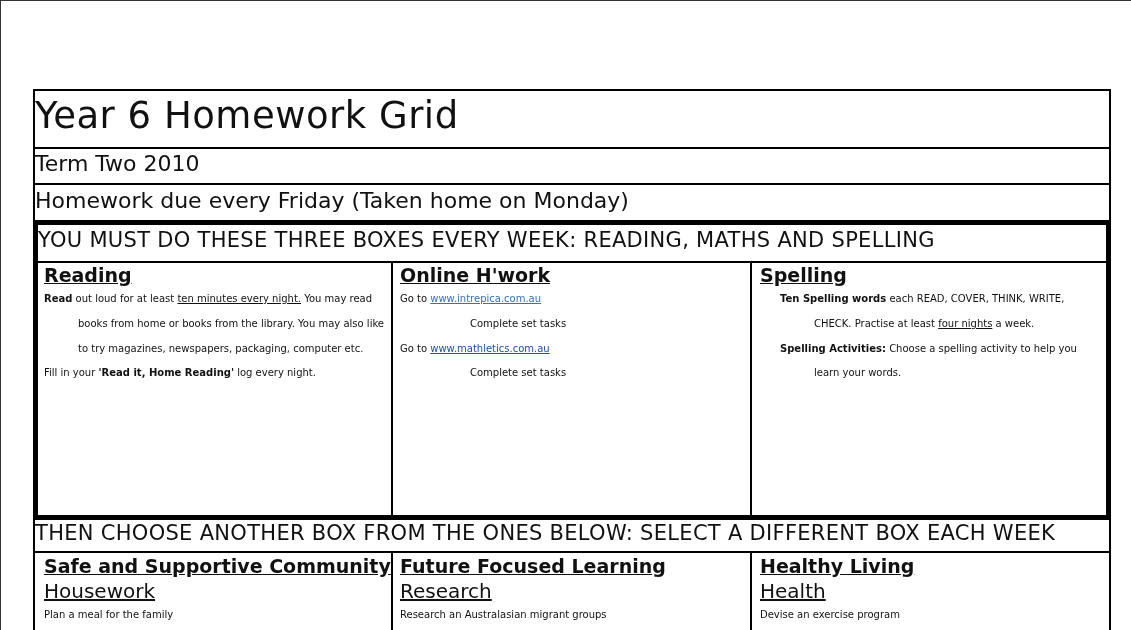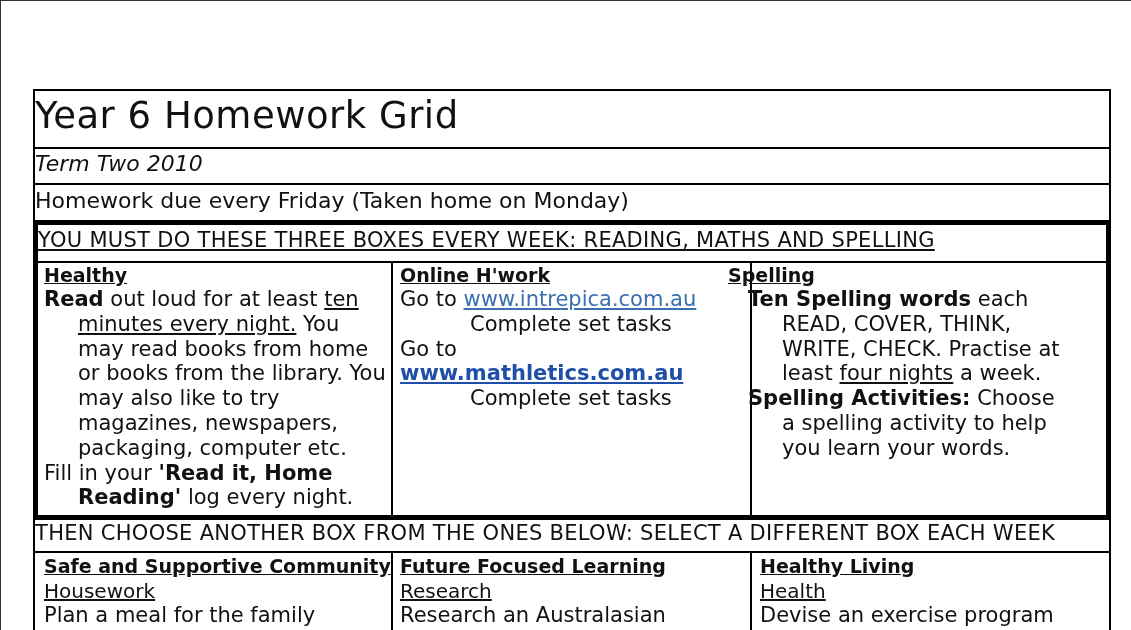--- a/index.html
+++ b/index.html
@@ -16,51 +16,51 @@
     .abs { position: absolute; box-sizing: border-box; }
     .hline { position: absolute; background: #000; }
     .vline { position: absolute; background: #000; }
     .centered { white-space: nowrap; }
     .title { font-size: 37px; letter-spacing: 0.5px; }
     .sub { font-size: 22px; }
     .due { font-size: 22px; }
     .banner { font-size: 21px; letter-spacing: 0.3px; }
     .col-head { font-size: 19px; font-weight: bold; text-decoration: underline; }
     .sub-head { font-size: 20px; text-decoration: underline; }
-    .body-text { font-size: 21px; line-height: 24.8px; }
+    .body-text { font-size: 10px; line-height: 24.8px; }
     .para { margin: 0; padding-left: 34px; text-indent: -34px; }
     .u { text-decoration: underline; }
     .b { font-weight: bold; }
     .link1 { color: #3a6fb0; text-decoration: underline; text-align: right; }
-    .link2 { color: #1f4fa8; text-decoration: underline; font-weight: bold; }
+    .link2 { color: #1f4fa8; text-decoration: underline; font-weight: normal; }
   </style>
 </head>
 <body>
 
 <div class="page-edge"></div>
 
 <div class="abs" style="left:33px; top:89px; width:1078px; height:133px; border:2px solid #000; border-bottom:none;"></div>
 <div class="hline" style="left:33px; top:147px; width:1078px; height:2px;"></div>
 <div class="hline" style="left:33px; top:183px; width:1078px; height:2px;"></div>
 
 <div class="abs centered title" style="left:35px; top:94px; width:1074px; height:50px;">Year 6 Homework Grid</div>
-<div class="abs centered sub" style="left:35px; top:151px; width:1058px; height:30px;font-style:italic;">Term Two 2010</div>
+<div class="abs centered sub" style="left:35px; top:151px; width:1058px; height:30px;">Term Two 2010</div>
 <div class="abs centered due" style="left:35px; top:188px; width:1074px; height:30px;">
   <span>Homework due every Friday</span>
   <span>(Taken home on Monday)</span>
 </div>
 
 <div class="abs" style="left:33px; top:220px; width:1078px; height:300px; border:5px solid #000;"></div>
-<div class="abs centered banner" style="left:38px; top:228px; width:948px; height:30px;text-decoration:underline;">YOU MUST DO THESE THREE BOXES EVERY WEEK: READING, MATHS AND SPELLING</div>
+<div class="abs centered banner" style="left:38px; top:228px; width:948px; height:30px;">YOU MUST DO THESE THREE BOXES EVERY WEEK: READING, MATHS AND SPELLING</div>
 <div class="hline" style="left:38px; top:261px; width:1068px; height:2px;"></div>
 <div class="vline" style="left:391px; top:261px; width:2px; height:254px;"></div>
 <div class="vline" style="left:750px; top:261px; width:2px; height:254px;"></div>
 
 <div class="abs" style="left:44px; top:264px; width:343px; height:250px;">
-  <div class="centered col-head">Healthy</div>
+  <div class="centered col-head">Reading</div>
   <div class="body-text" style="margin-top:1px;">
     <p class="para">
       <span class="b">Read</span><span> out loud for at least </span><span class="u">ten minutes every night.</span><span> You may read books from home or books from the library. You may also like to try magazines, newspapers, packaging, computer etc.</span>
     </p>
     <p class="para">
       <span>Fill in your </span><span class="b">'Read it, Home Reading'</span><span> log every night.</span>
     </p>
   </div>
 </div>
 
@@ -71,21 +71,21 @@
       <span>Go to </span><span class="link1">www.intrepica.com.au</span>
     </div>
     <div style="padding-left:70px;">Complete set tasks</div>
     <div>
       <span>Go to </span><span class="link2">www.mathletics.com.au</span>
     </div>
     <div style="padding-left:70px;">Complete set tasks</div>
   </div>
 </div>
 
-<div class="abs" style="left:728px; top:264px; width:340px; height:250px;">
+<div class="abs" style="left:760px; top:264px; width:340px; height:250px;">
   <div class="centered col-head">Spelling</div>
   <div class="body-text" style="margin-top:1px;margin-left:20px;">
     <p class="para">
       <span class="b">Ten Spelling words</span><span> each READ, COVER, THINK, WRITE, CHECK.</span><span> Practise at least </span><span class="u">four nights</span><span> a week.</span>
     </p>
     <p class="para">
       <span class="b">Spelling Activities:</span><span> Choose a spelling activity to help you learn your words.</span>
     </p>
   </div>
 </div>

